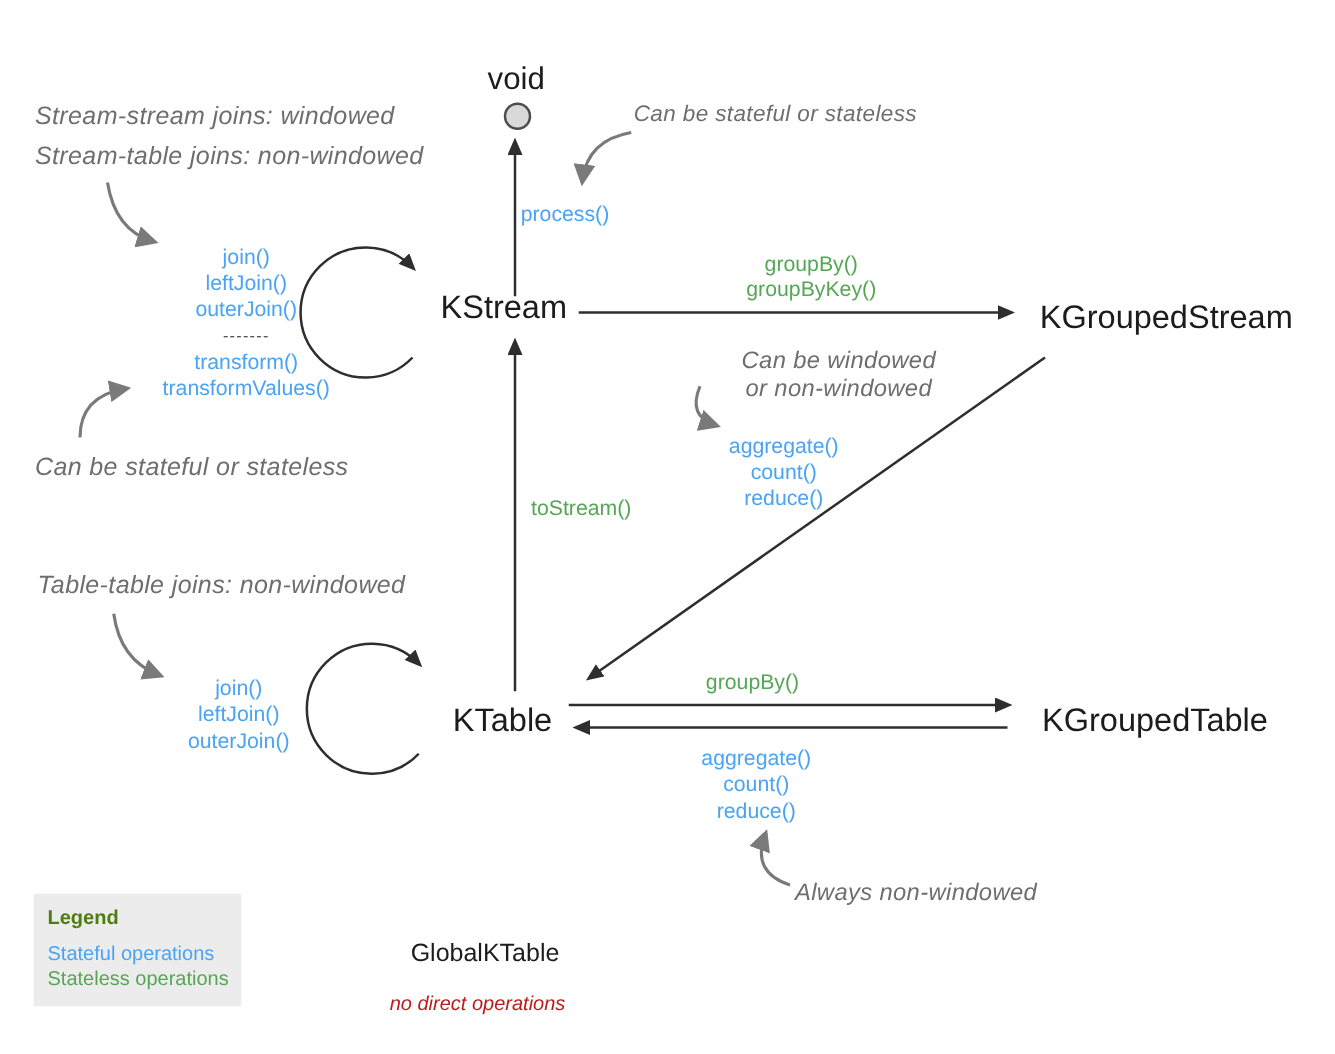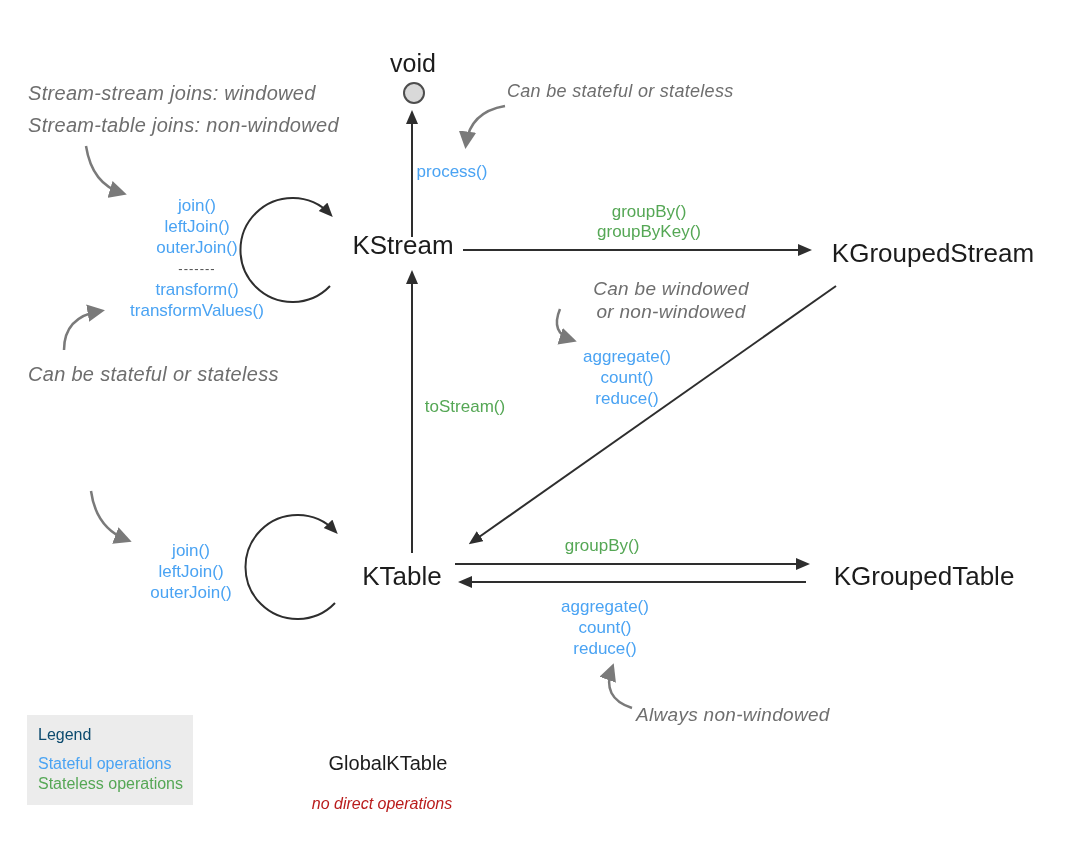--- a/index.html
+++ b/index.html
@@ -12,21 +12,21 @@
   .ops{text-align:center;font-size:17px;line-height:21px;}
   .blue{color:var(--stateful-blue,#4aa3f3);}
   .green{color:var(--stateless-green,#55a755);}
   .dashes{font-size:13px;color:#4d4d4d;letter-spacing:1px;}
   .anno{font-family:Liberation Sans, sans-serif;font-style:italic;
         color:var(--annotation-gray,#6e6e6e);font-size:20px;letter-spacing:.3px;}
   .anno.small{font-size:18px;}
   .anno.mid{font-size:19px;}
   .legend-box{background:var(--legend-background,#ececec);width:166px;height:90px;
               left:27px;top:715px;}
-  .legend-title{font-size:16px;font-weight:normal;color:#0c4a6e;left:38px;top:726px;}
+  .legend-title{font-size:16px;font-weight:bold;color:#4d7c0f;left:38px;top:726px;}
   .legend-item{font-size:16px;left:38px;}
   .gkt-note{font-family:"Liberation Sans",sans-serif;font-style:italic;
             font-size:16px;color:#b91c1c;margin-top:11px;}
 </style>
 </head>
 <body>
 
 <div class="canvas">
 
   <svg class="layer" viewBox="0 0 1068 843">
@@ -112,20 +112,21 @@
 
   <div class="abs anno small" style="left:507px;top:81px;">Can be stateful or stateless</div>
 
   <div class="abs anno center mid" style="left:671px;top:277px;line-height:23px;text-align:center;">
     <div>Can be windowed</div>
     <div>or non-windowed</div>
   </div>
 
   <div class="abs anno" style="left:28px;top:363px;">Can be stateful or stateless</div>
 
+  <div class="abs anno" style="left:30px;top:457px;">Table-table joins: non-windowed</div>
 
   <div class="abs anno mid" style="left:636px;top:704px;">Always non-windowed</div>
 
   <div class="abs legend-box"></div>
   <div class="abs legend-title">Legend</div>
   <div class="abs legend-item blue" style="top:755px;">Stateful operations</div>
   <div class="abs legend-item green" style="top:775px;">Stateless operations</div>
 
 </div>
 

